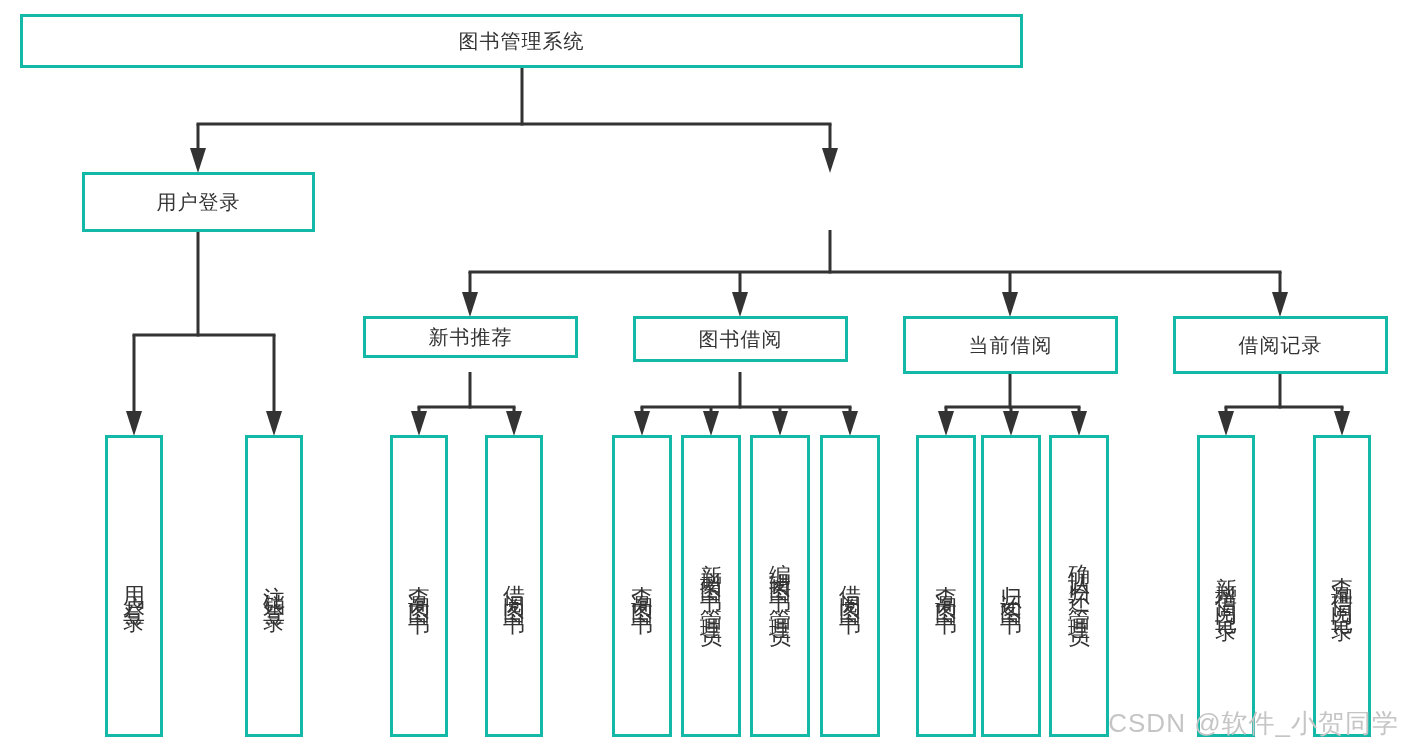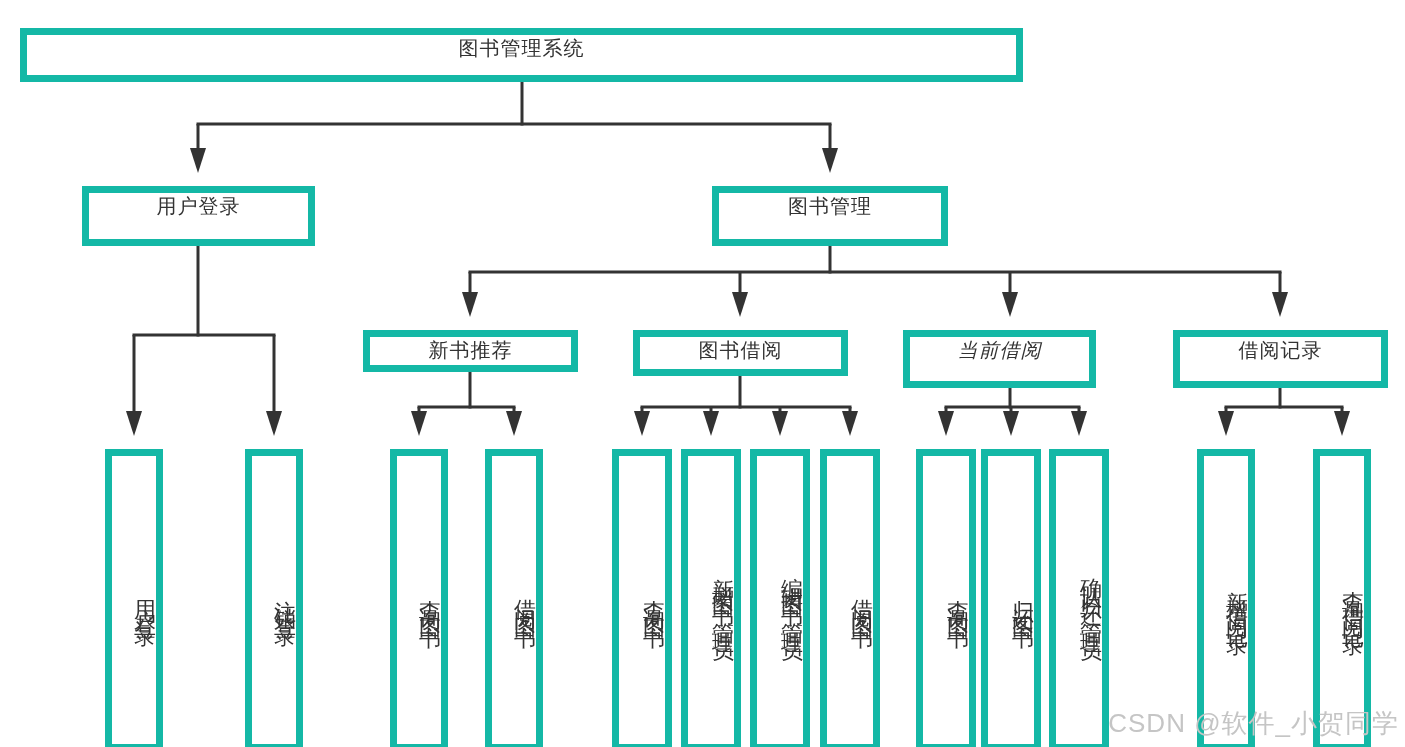--- a/index.html
+++ b/index.html
@@ -15,26 +15,25 @@
   .connectors {
     position: absolute;
     left: 0; top: 0;
     width: 1405px; height: 747px;
   }
   .connectors line { stroke: #333333; stroke-width: 3; }
   .connectors polygon { fill: #333333; stroke: none; }
   .node {
     position: absolute;
     background: #ffffff;
-    border: 7px solid #14b8a6;
+    border: 3px solid #14b8a6;
     box-sizing: border-box;
     display: flex;
-    align-items: flex-start;
+    align-items: center;
     justify-content: center;
-    margin-top: 14px;
   }
   .h-node { font-size: 20px; letter-spacing: 1px; }
   .v-node {
     writing-mode: vertical-rl;
     text-orientation: mixed;
     font-size: 22px;
     letter-spacing: 9px;
     line-height: 1;
   }
   .watermark {
@@ -128,31 +127,28 @@
     </g>
   </svg>
 
   <div class="node h-node" style="left:20px; top:14px; width:1003px; height:54px;">
     <span>图书管理系统</span>
   </div>
 
   <div class="node h-node" style="left:82px; top:172px; width:233px; height:60px;">
     <span>用户登录</span>
   </div>
-  <div class="node h-node" style="left:712px; top:172px; width:236px; height:60px;">
-    <span>图书管理</span>
-  </div>
 
   <div class="node h-node" style="left:363px; top:316px; width:215px; height:42px;">
     <span>新书推荐</span>
   </div>
   <div class="node h-node" style="left:633px; top:316px; width:215px; height:46px;">
     <span>图书借阅</span>
   </div>
-  <div class="node h-node" style="left:903px; top:316px; width:193px; height:58px;font-style:italic;">
+  <div class="node h-node" style="left:903px; top:316px; width:215px; height:58px;">
     <span>当前借阅</span>
   </div>
   <div class="node h-node" style="left:1173px; top:316px; width:215px; height:58px;">
     <span>借阅记录</span>
   </div>
 
   <div class="node v-node" style="left:105px; top:435px; width:58px; height:302px;">
     <span>用户登录</span>
   </div>
   <div class="node v-node" style="left:245px; top:435px; width:58px; height:302px;">

